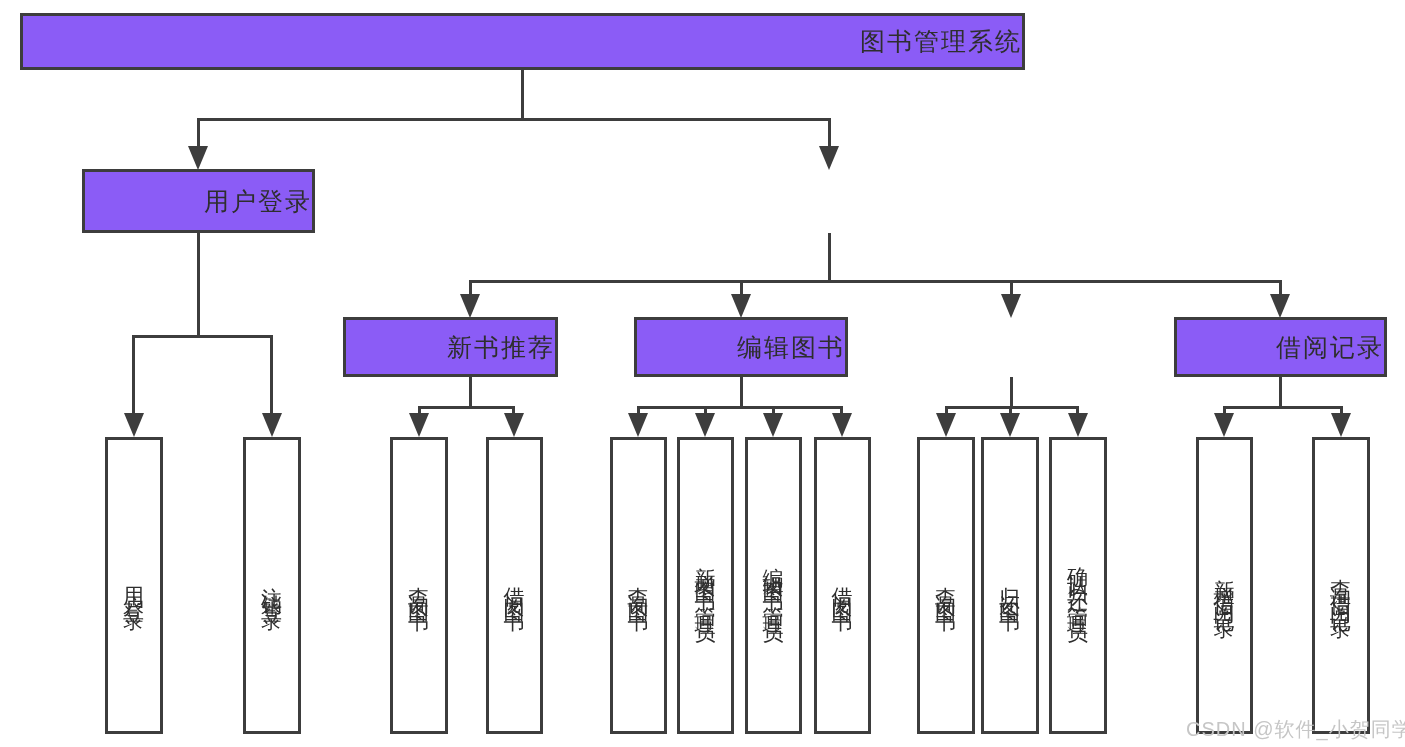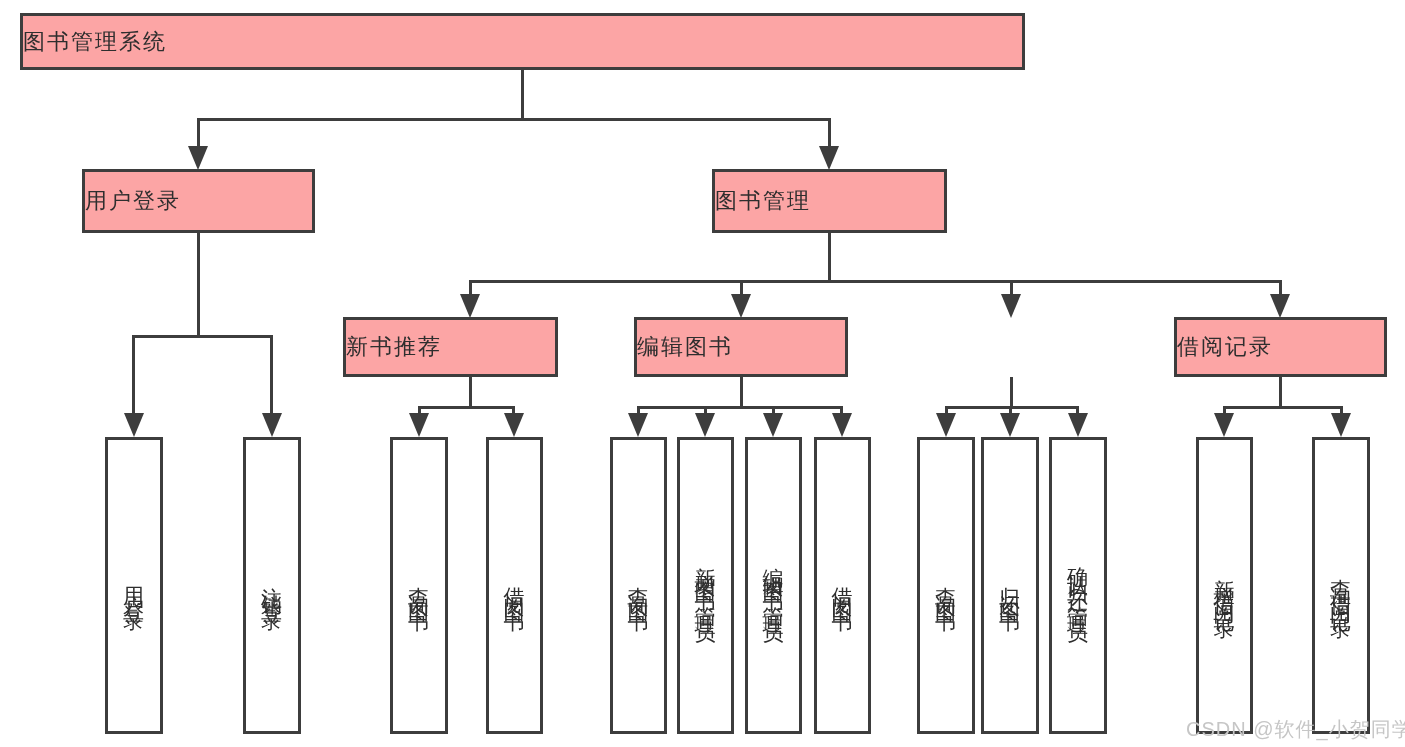--- a/index.html
+++ b/index.html
@@ -14,23 +14,23 @@
   .stage{
     position:relative;
     width:1405px;height:747px;
     background:var(--bg);
     overflow:hidden;
   }
   
   .box{
     position:absolute;
     border:3px solid var(--line);
-    background:#fca5a5;
-    display:flex;align-items:center;justify-content:flex-start;
-    font-size:22px;letter-spacing:2px;color:var(--text);
+    background:#8b5cf6;
+    display:flex;align-items:center;justify-content:flex-end;
+    font-size:25px;letter-spacing:2px;color:var(--text);
   }
   
   .leaf{
     position:absolute;
     border:3px solid var(--line);
     background:#fff;
     display:flex;align-items:center;justify-content:center;
   }
   .leaf span{
     writing-mode:vertical-rl;
@@ -71,23 +71,20 @@
 
   <div class="v" style="left:521px;top:70px;height:48px;"></div>
   <div class="h" style="left:197px;top:118px;width:634px;"></div>
   <div class="v" style="left:197px;top:118px;height:32px;"></div>
   <div class="a" style="left:188px;top:146px;"></div>
   <div class="v" style="left:828px;top:118px;height:32px;"></div>
   <div class="a" style="left:819px;top:146px;"></div>
 
   <div class="box" style="left:82px;top:169px;width:233px;height:64px;">
     <span>用户登录</span>
-  </div>
-  <div class="box" style="left:712px;top:169px;width:235px;height:64px;">
-    <span>图书管理</span>
   </div>
 
   <div class="v" style="left:197px;top:232px;height:103px;"></div>
   <div class="h" style="left:132px;top:335px;width:141px;"></div>
   <div class="v" style="left:132px;top:335px;height:82px;"></div>
   <div class="a" style="left:124px;top:413px;"></div>
   <div class="v" style="left:270px;top:335px;height:82px;"></div>
   <div class="a" style="left:262px;top:413px;"></div>
 
   <div class="v" style="left:828px;top:233px;height:47px;"></div>

